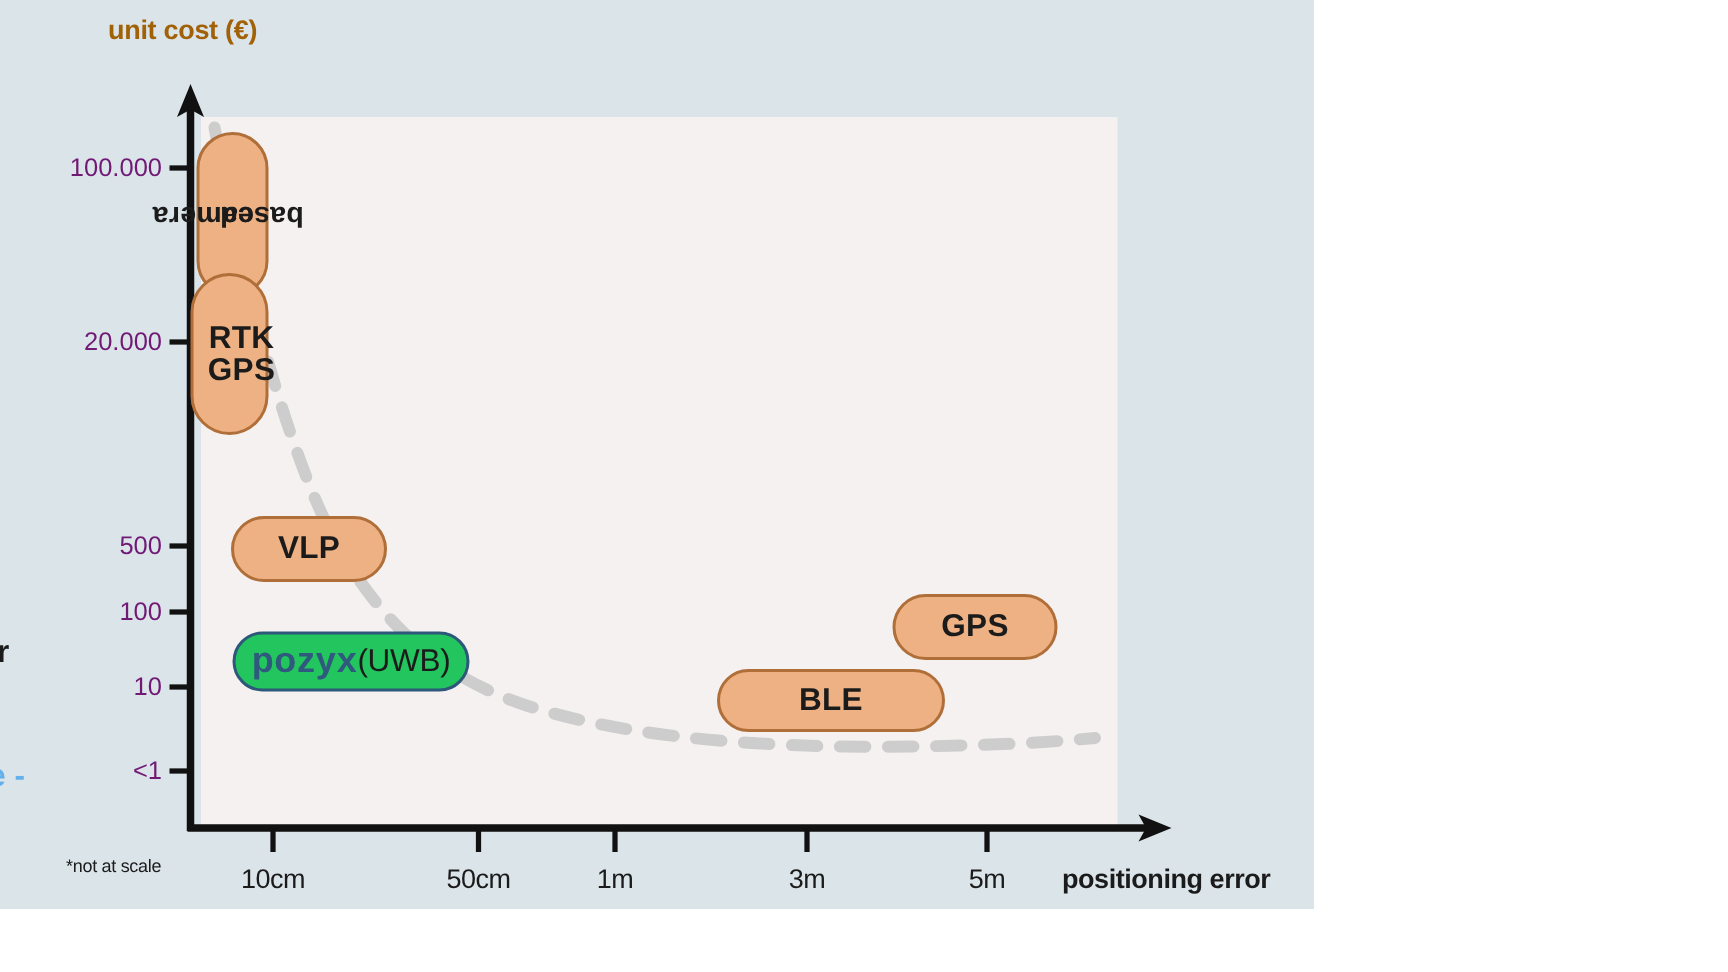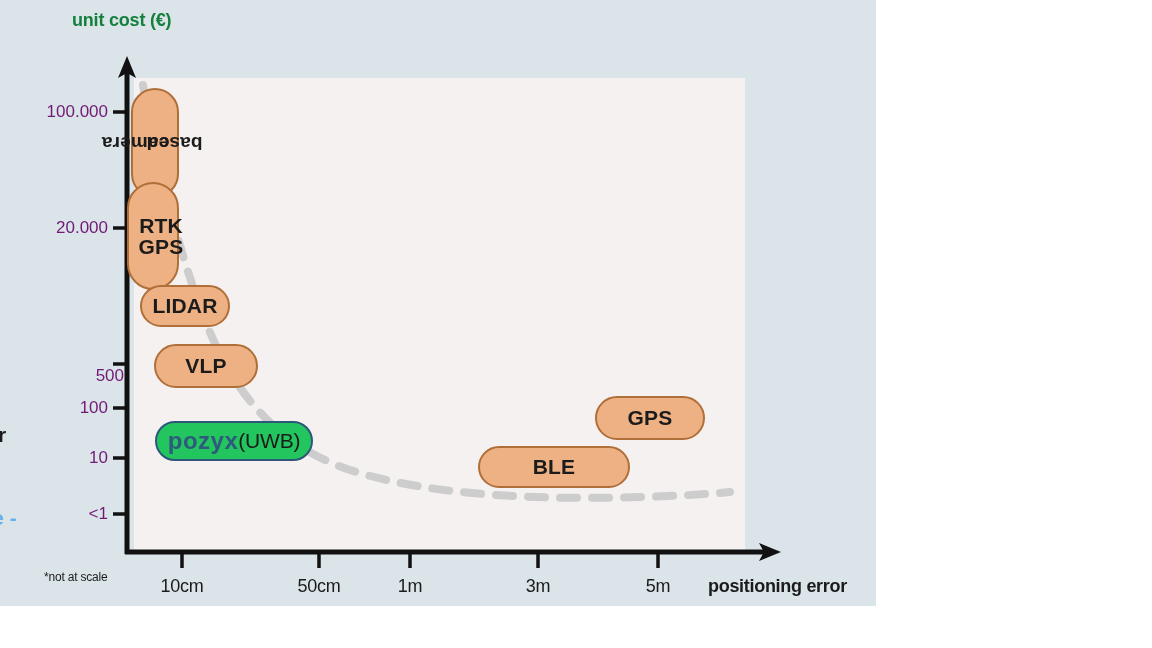--- a/index.html
+++ b/index.html
@@ -46,21 +46,21 @@
     height: 648px;
     overflow: visible;
   }
   
   .y-title {
     position: absolute;
     left: 72px;
     top: 10px;
     font-size: 18px;
     font-weight: bold;
-    color: #15803d;
+    color: #a16207;
     letter-spacing: -0.2px;
     white-space: nowrap;
   }
   .x-title {
     position: absolute;
     left: 708px;
     top: 576px;
     font-size: 18px;
     font-weight: bold;
     color: #1b1b1b;
@@ -196,21 +196,21 @@
       <line x1="658" y1="552" x2="658" y2="568"></line>
     </g>
   </svg>
 
   <div class="y-title">unit cost (€)</div>
   <div class="x-title">positioning error</div>
   <div class="footnote">*not at scale</div>
 
   <div class="ytick" style="left:20px; top:112px; width:88px;">100.000</div>
   <div class="ytick" style="left:20px; top:228px; width:88px;">20.000</div>
-  <div class="ytick" style="left:36px; top:364px; width:88px;margin-top:12px;">500</div>
+  <div class="ytick" style="left:20px; top:364px; width:88px;">500</div>
   <div class="ytick" style="left:20px; top:408px; width:88px;">100</div>
   <div class="ytick" style="left:20px; top:458px; width:88px;">10</div>
   <div class="ytick" style="left:20px; top:514px; width:88px;">&lt;1</div>
 
   <div class="xtick" style="left:182px;">10cm</div>
   <div class="xtick" style="left:319px;">50cm</div>
   <div class="xtick" style="left:410px;">1m</div>
   <div class="xtick" style="left:538px;">3m</div>
   <div class="xtick" style="left:658px;text-align:center;">5m</div>
 
@@ -231,23 +231,20 @@
     <span><span>camera</span><br><span>based</span></span>
   </div>
 
   <div class="pill" style="left:127px; top:182px; width:52px; height:108px; font-size:21px; z-index:7;padding-left:16px;">
     <div class="pill-stack">
       <span>RTK</span><br>
       <span>GPS</span>
     </div>
   </div>
 
-  <div class="pill" style="left:140px; top:285px; width:90px; height:42px; font-size:21px; z-index:8;">
-    <span>LIDAR</span>
-  </div>
 
   <div class="pill" style="left:154px; top:344px; width:104px; height:44px; font-size:21px; z-index:8;">
     <span>VLP</span>
   </div>
 
   <div class="pill pozyx" style="left:155px; top:421px; width:158px; height:40px; z-index:9;">
     <span class="pozyx-word">pozyx</span>
       <span class="pozyx-uwb">(UWB)</span>
   </div>
 

